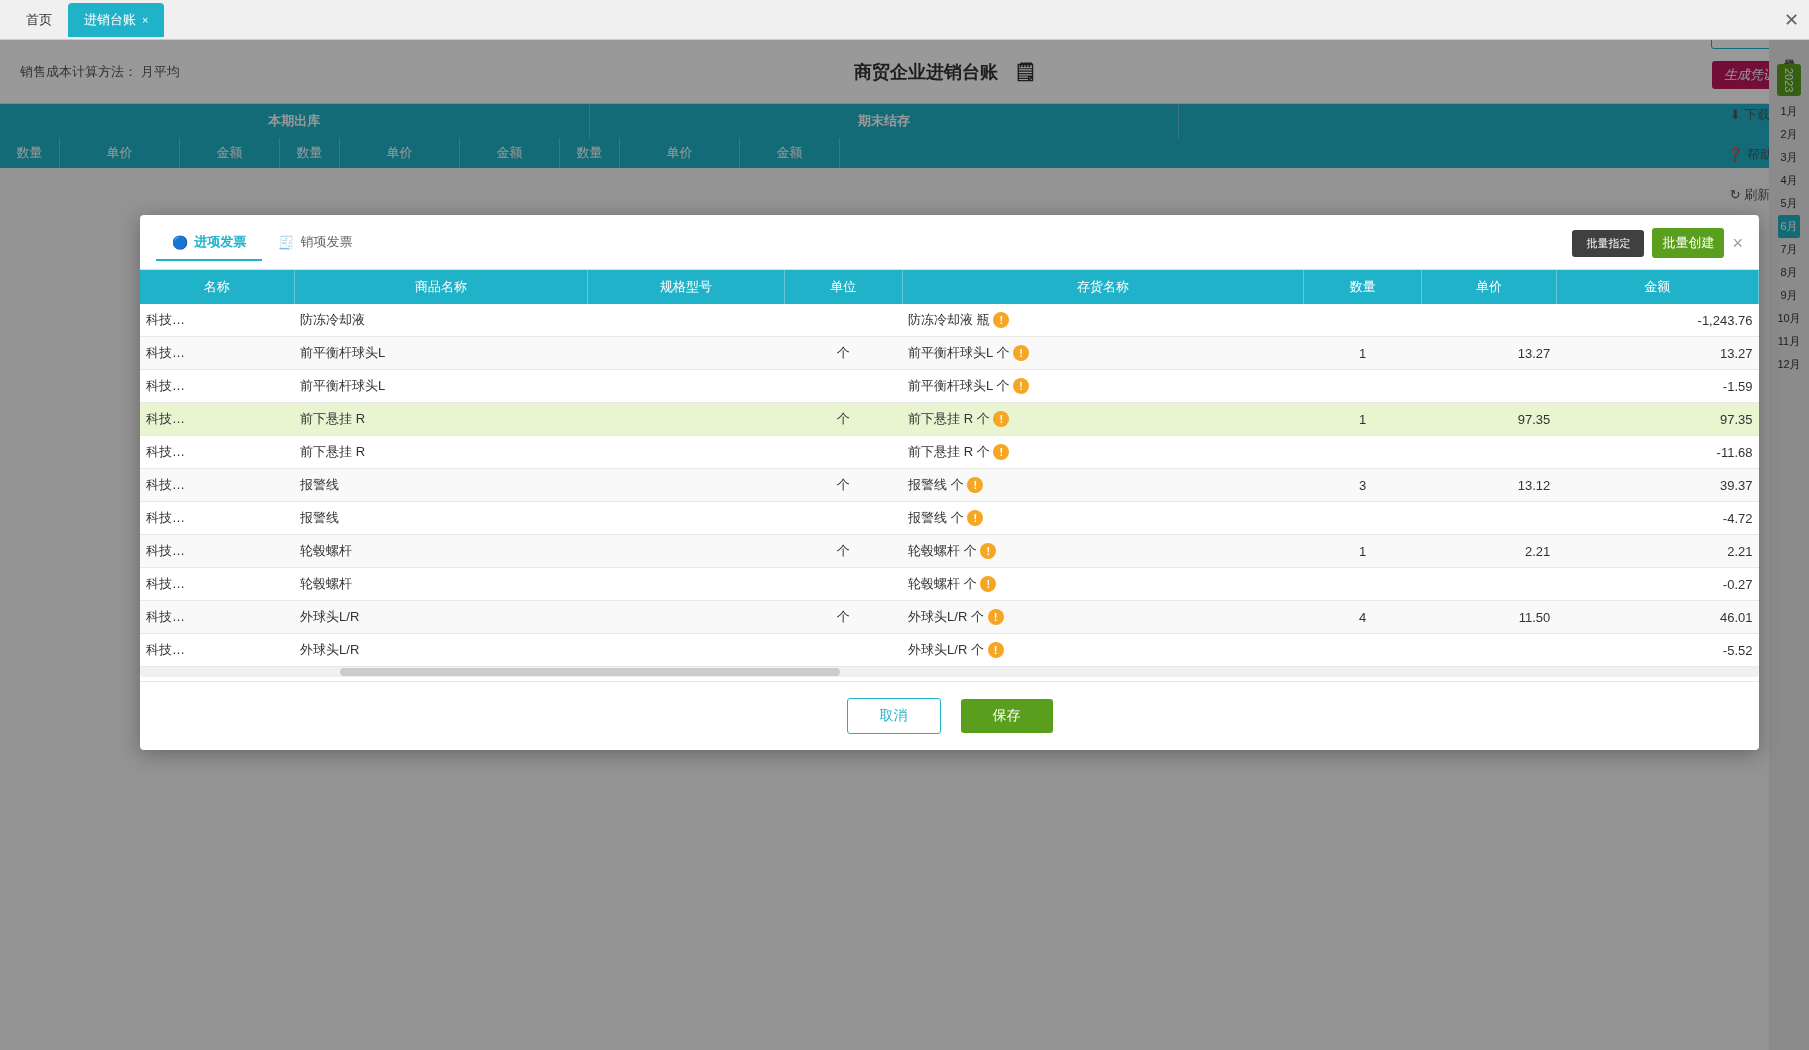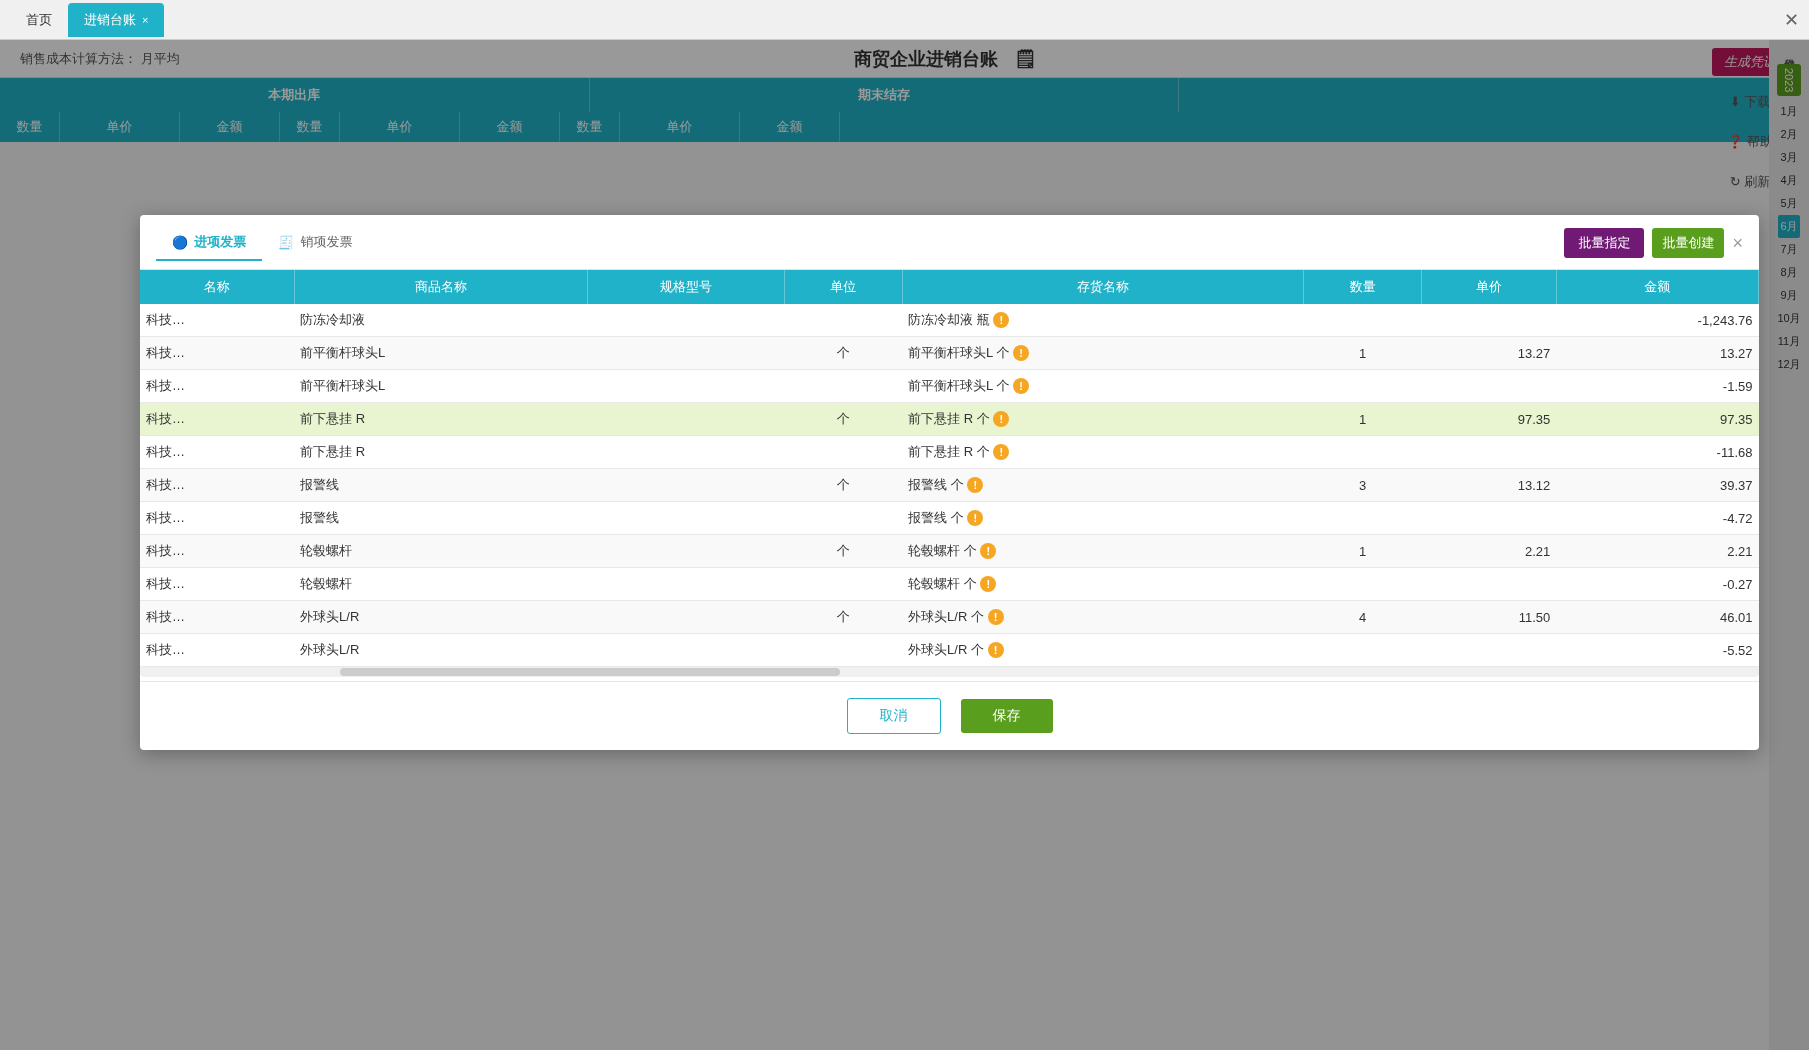--- a/index.html
+++ b/index.html
@@ -28,21 +28,21 @@
     }
 
     
     .main-bg {
       background: #f5f5f5; width: 100%; height: calc(1050px - 40px);
       position: relative; overflow: hidden;
     }
 
     
     .header-bar {
-      background: #fff; padding: 0 20px; height: 38px;
+      background: #fff; padding: 0 20px; height: 64px;
       display: flex; align-items: center; justify-content: space-between;
       border-bottom: 1px solid #e0e0e0;
     }
     .header-left { font-size: 13px; color: #555; }
     .header-title { font-size: 18px; font-weight: bold; color: #333; display: flex; align-items: center; gap: 16px; }
     .header-actions { display: flex; align-items: center; gap: 12px; flex-direction: column; }
     .btn-outline {
       border: 1px solid #20b2c8; color: #20b2c8; background: #fff;
       padding: 5px 12px; border-radius: 3px; cursor: pointer; font-size: 13px;
     }
@@ -88,22 +88,22 @@
       padding: 8px 16px; cursor: pointer; font-size: 13px; color: #666;
       border-bottom: 2px solid transparent; display: flex; align-items: center; gap: 6px;
     }
     .modal-tab.active {
       color: #20b2c8; border-bottom: 2px solid #20b2c8; font-weight: bold;
     }
     .modal-close {
       background: none; border: none; font-size: 18px; cursor: pointer; color: #999;
     }
     .btn-batch-assign {
-      background: #701a75; color: #fff; border: none;
-      padding: 6px 14px; border-radius: 3px; cursor: pointer; font-size: 13px;
+      background: #404040; color: #fff; border: none;
+      padding: 6px 14px; border-radius: 3px; cursor: pointer; font-size: 11px;
     }
     .btn-batch-create {
       background: #5a9e1e; color: #fff; border: none;
       padding: 6px 10px; border-radius: 3px; cursor: pointer; font-size: 13px;
     }
 
     
     .modal-table-container {
       overflow-y: auto; flex: 1;
     }

